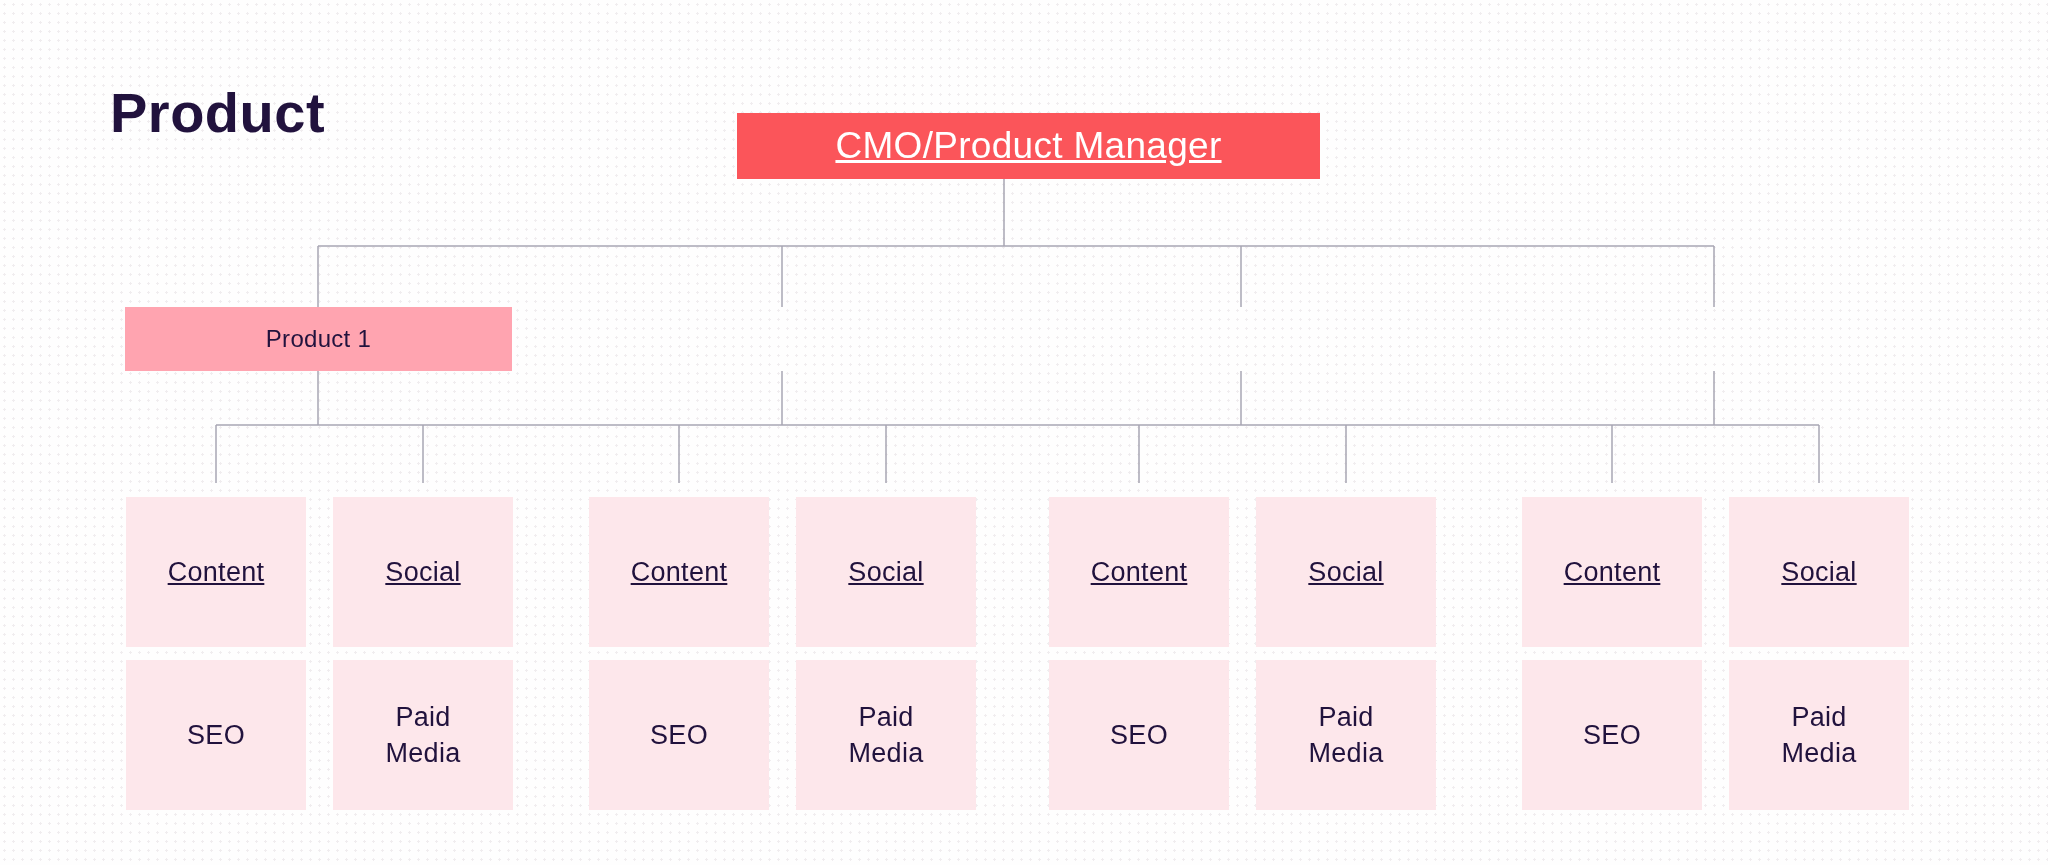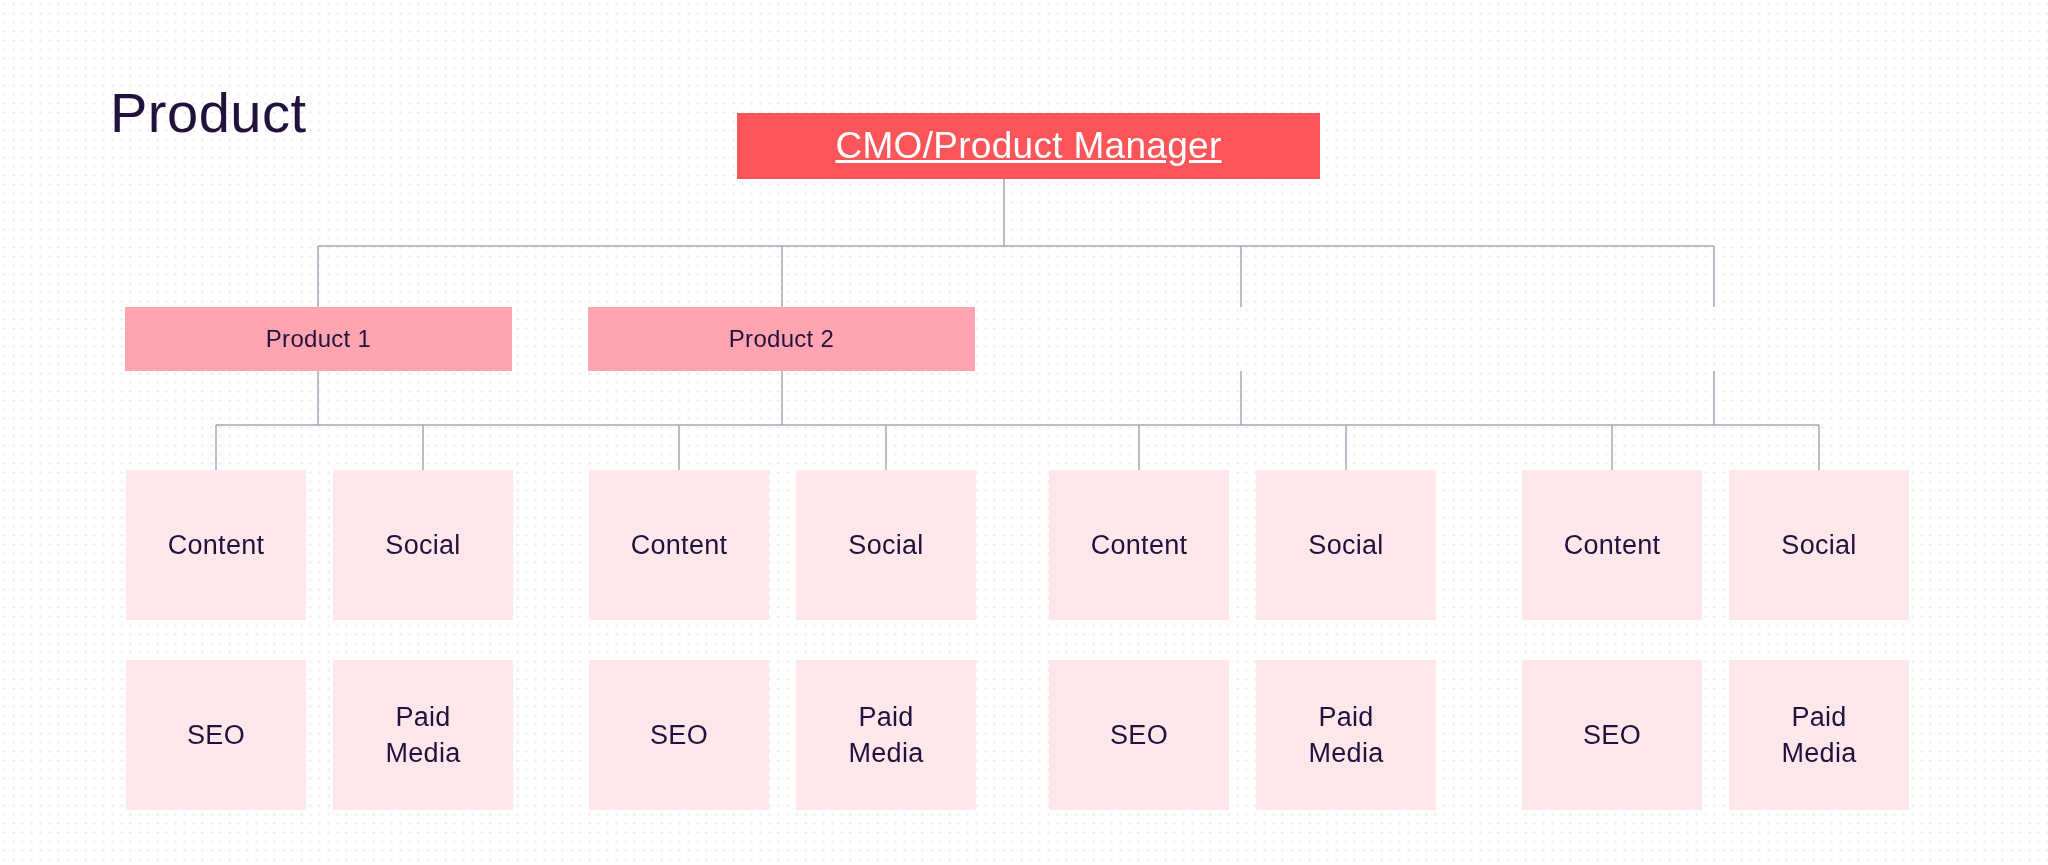--- a/index.html
+++ b/index.html
@@ -19,21 +19,21 @@
     background-color: var(--color-background, #FEFEFE);
     background-image: radial-gradient(circle, var(--color-dot, #F0EDEF) 1px, rgba(0,0,0,0) 1.3px);
     background-size: 9px 9px;
   }
   .page-title {
     position: absolute;
     left: 110px;
     top: 80px;
     margin: 0;
     font-size: 56px;
-    font-weight: 400;
+    font-weight: 700;
     letter-spacing: 0.5px;
     color: var(--color-text-dark, #21123D);
   }
   .connectors {
     position: absolute;
     left: 0;
     top: 0;
     width: 2048px;
     height: 865px;
   }
@@ -70,21 +70,21 @@
     height: 150px;
     background: var(--color-child-box, #FDE7EB);
     font-size: 27px;
     letter-spacing: 0.3px;
   }
   .node.child span {
     display: inline-block;
     max-width: 120px;
     line-height: 1.35;
   }
-  .row1 { top: 470px; }
+  .row1 { top: 497px; text-decoration: underline; }
   .row2 { top: 660px; }
 </style>
 </head>
 <body>
 
 <div class="canvas">
 
   <h1 class="page-title">Product</h1>
 
   <svg class="connectors" viewBox="0 0 2048 865" xmlns="http://www.w3.org/2000/svg">
@@ -110,23 +110,20 @@
   <div class="node child row1" style="left:333px">
     <span>Social</span>
   </div>
   <div class="node child row2" style="left:126px">
     <span>SEO</span>
   </div>
   <div class="node child row2" style="left:333px">
     <span>Paid Media</span>
   </div>
 
-  <div class="node product" style="left:588px">
-    <span>Product 2</span>
-  </div>
   <div class="node child row1" style="left:589px">
     <span>Content</span>
   </div>
   <div class="node child row1" style="left:796px">
     <span>Social</span>
   </div>
   <div class="node child row2" style="left:589px">
     <span>SEO</span>
   </div>
   <div class="node child row2" style="left:796px">

